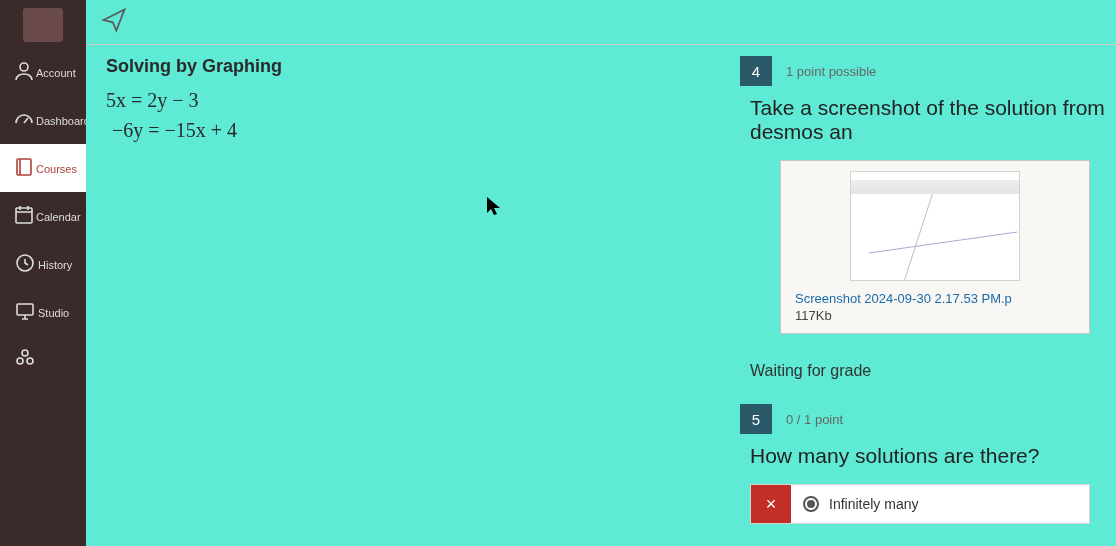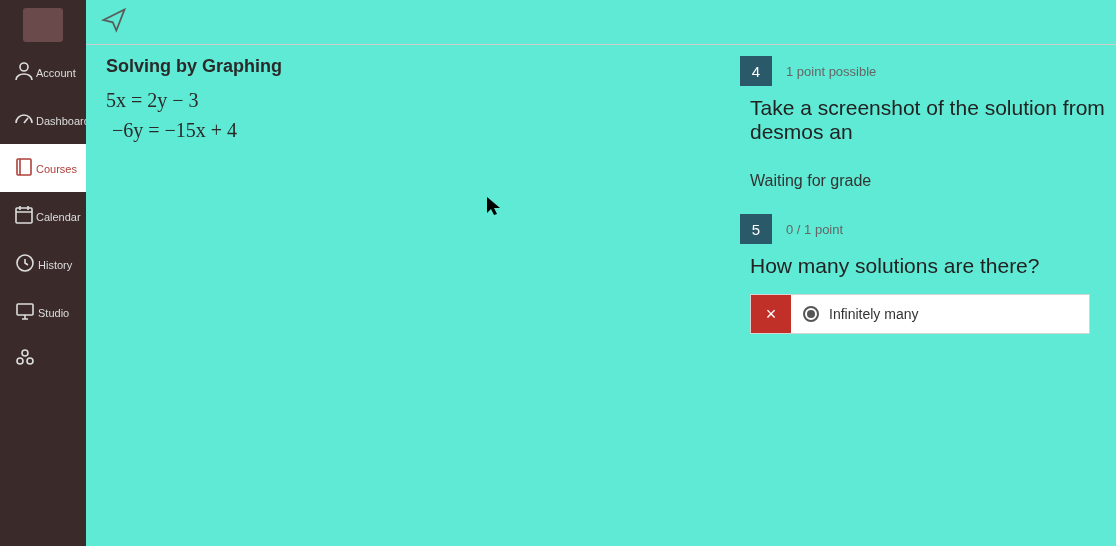--- a/index.html
+++ b/index.html
@@ -280,20 +280,28 @@
 
   <div class="question-panel">
 
     <div class="q-block">
       <div class="q-header">
         <div class="q-number">4</div>
         <div class="q-points">1 point possible</div>
       </div>
       <div class="q-prompt">Take a screenshot of the solution from desmos an</div>
 
+      <div class="upload-box">
+        <div class="upload-thumb">
+          <div class="line l1"></div>
+          <div class="line l2"></div>
+        </div>
+        <div class="upload-filename">Screenshot 2024-09-30 2.17.53 PM.p</div>
+        <div class="upload-size">117Kb</div>
+      </div>
 
       <div class="waiting">Waiting for grade</div>
     </div>
 
     <div class="q-block">
       <div class="q-header">
         <div class="q-number">5</div>
         <div class="q-points">0 / 1 point</div>
       </div>
       <div class="q-prompt">How many solutions are there?</div>

